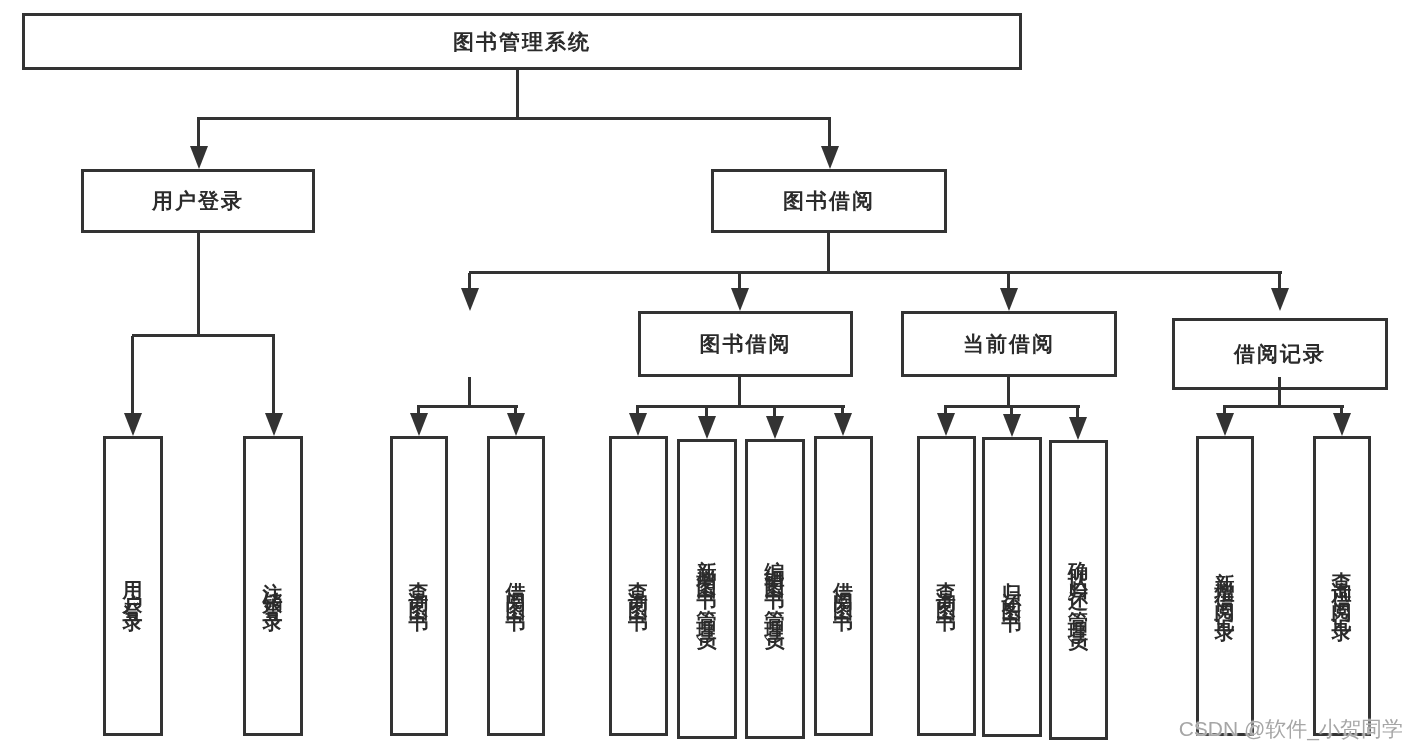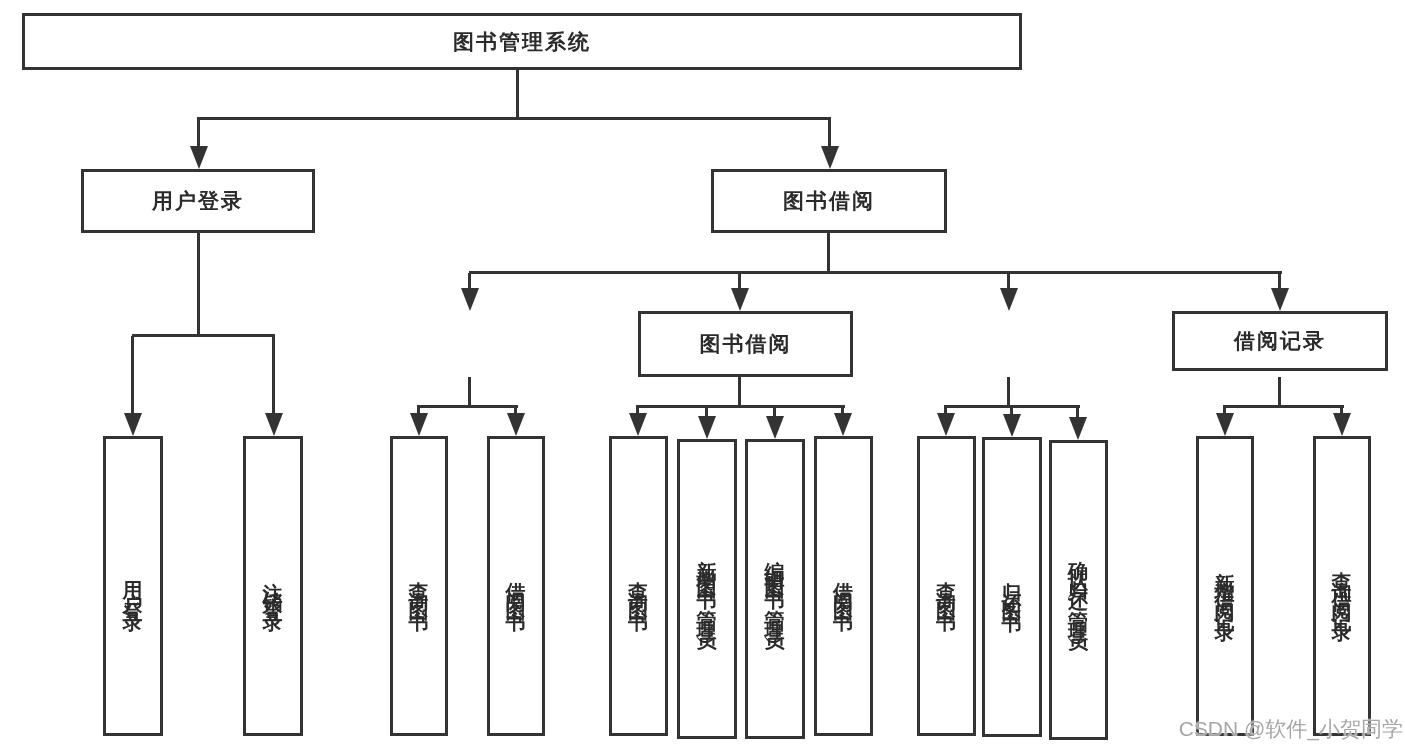--- a/index.html
+++ b/index.html
@@ -98,21 +98,24 @@
   <div class="vline" style="left:738px;top:273px;height:17px"></div>
   <div class="arrow" style="left:731px;top:288px"></div>
   <div class="vline" style="left:1007px;top:273px;height:17px"></div>
   <div class="arrow" style="left:1000px;top:288px"></div>
   <div class="vline" style="left:1278px;top:273px;height:17px"></div>
   <div class="arrow" style="left:1271px;top:288px"></div>
 
   <div class="node" style="left:638px;top:311px;width:215px;height:66px">
     <span class="hlabel">图书借阅</span>
   </div>
-  <div class="node" style="left:1172px;top:311px;width:216px;height:60px">
+  <div class="node" style="left:901px;top:311px;width:216px;height:66px">
+    <span class="hlabel">当前借阅</span>
+  </div>
+  <div class="node" style="left:1172px;top:318px;width:216px;height:72px">
     <span class="hlabel">借阅记录</span>
   </div>
 
   <div class="vline" style="left:468px;top:377px;height:30px"></div>
   <div class="hline" style="left:417px;top:405px;width:101px"></div>
   <div class="vline" style="left:417px;top:407px;height:10px"></div>
   <div class="arrow" style="left:410px;top:413px"></div>
   <div class="vline" style="left:514px;top:407px;height:10px"></div>
   <div class="arrow" style="left:507px;top:413px"></div>
 

